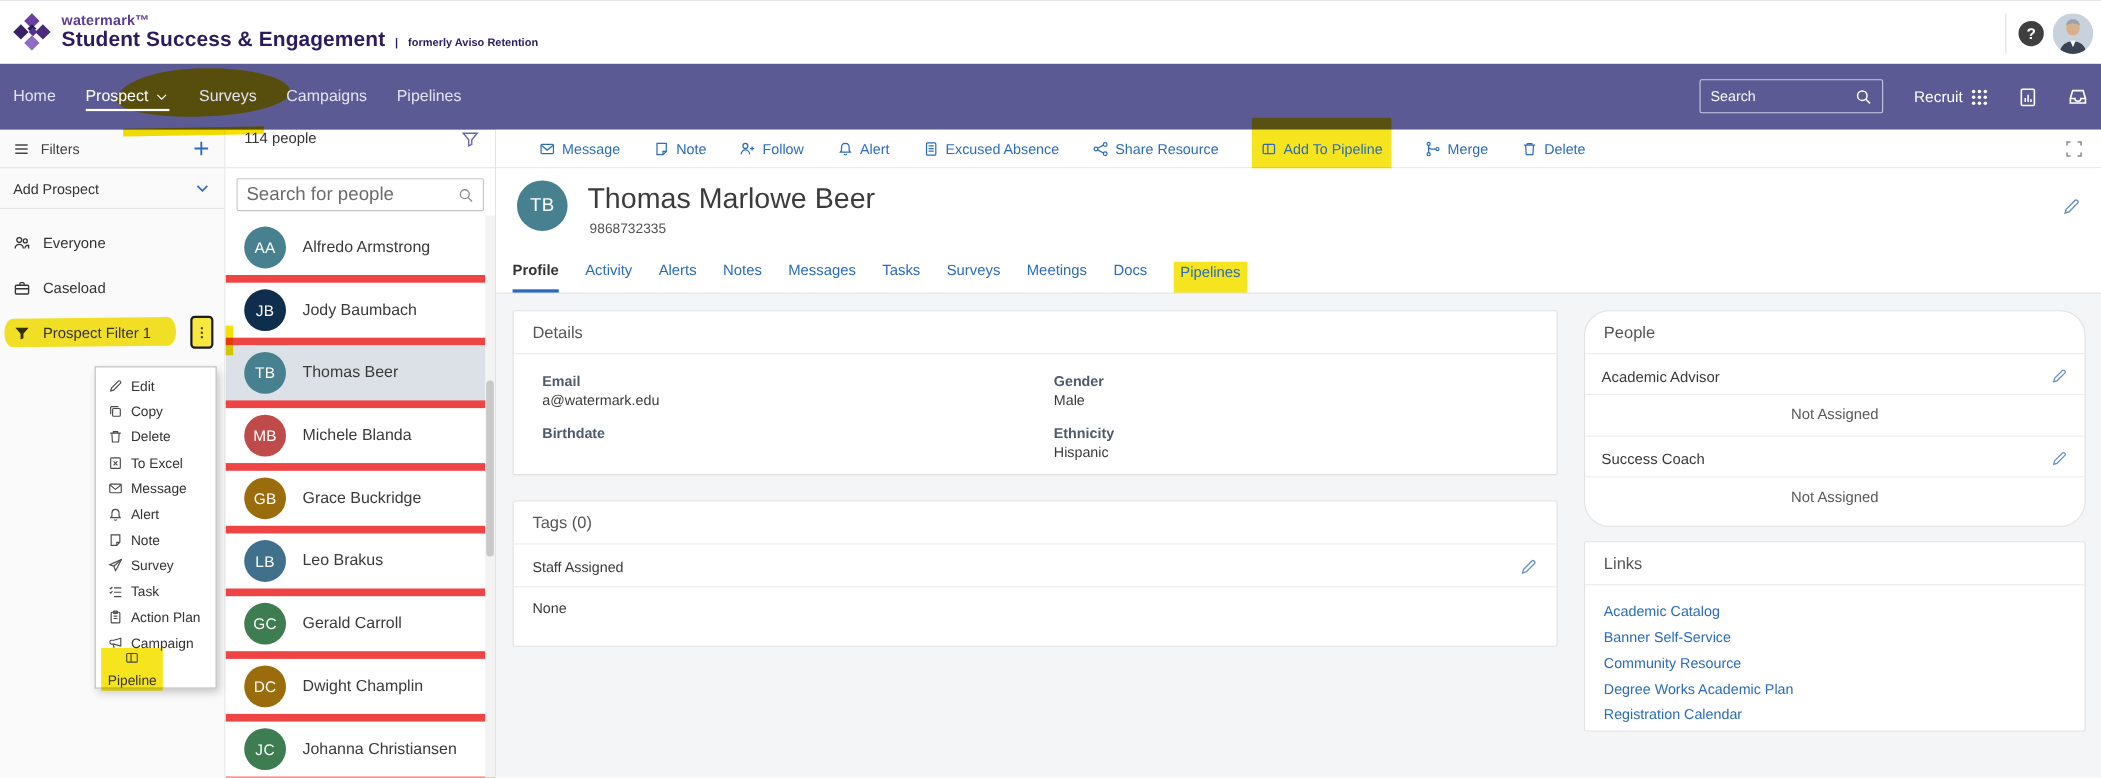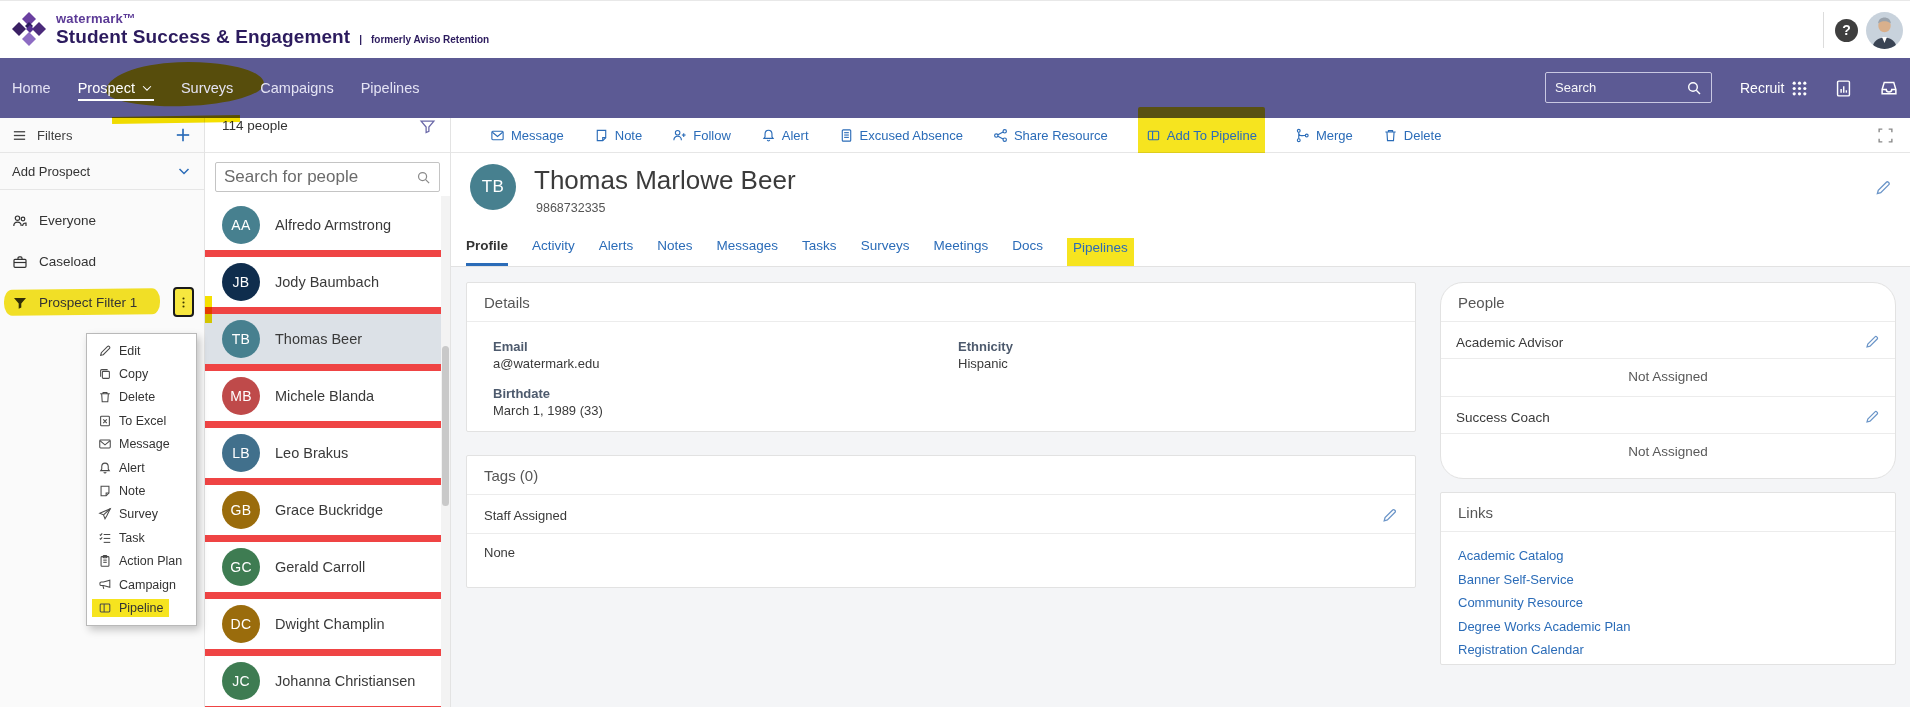--- a/index.html
+++ b/index.html
@@ -50,21 +50,21 @@
      mix-blend-mode:multiply; border-radius:8px/12px; transform:rotate(-.6deg);}
   .kebab-btn { position:absolute; right:10px; top:5px; width:21px; height:30px; border:2px solid #1a1a1a; border-radius:4px;
      background:rgba(245,224,0,.75); display:flex; align-items:center; justify-content:center; color:#4a4500;}
 
   
   #ctx-menu { position:absolute; left:86px; top:333px; width:111px; background:#fff; border:1px solid #b9b9b9;
      box-shadow:3px 4px 8px rgba(0,0,0,.22); z-index:40; padding:5px 0;}
   .menu-item { height:23.4px; display:flex; align-items:center; gap:7px; padding:0 0 0 11px; font-size:12.5px; color:#333;}
   .menu-item .mi-ic { color:#4a4a4a; display:flex; }
   .menu-item .hl-wrap { background:rgba(245,224,0,.88); mix-blend-mode:multiply; padding:2px 6px 2px 0; margin-left:-6px;
-     display:flex; align-items:center; gap:7px; padding-left:6px;}
+     display:flex; align-items:center; gap:7px; padding-left:6px;flex-direction:column;}
 
   
   #plist { position:absolute; left:205px; top:118px; width:246px; bottom:0; background:#fff; border-right:1px solid #e3e3e3; overflow:hidden;}
   #plist-head { height:35px; border-bottom:1px solid #e6e6e6; display:flex; padding:0 14px 0 17px; font-size:13.5px; color:#333;}
   #plist-search { margin:9px 10px 8px 10px; height:30px; border:1px solid #c4c4c4; border-radius:2px; display:flex; align-items:center; padding:0 8px; background:#fff;}
   #plist-search input { flex:1; border:none; outline:none; font-size:17px; color:#333; font-family:"Liberation Sans",sans-serif; width:150px;}
   #plist-search input::placeholder { color:#6b6b6b; opacity:1;}
   .prow { height:57px; display:flex; align-items:center; gap:15px; padding:0 0 0 17px; border-bottom:7px solid #ef4444; position:relative;}
   .prow.sel { background:#dce1e7; }
   .pava { width:38px; height:38px; border-radius:50%; color:#fff; font-size:14px; display:flex; align-items:center; justify-content:center; letter-spacing:.3px;}
@@ -384,26 +384,26 @@
         </div>
         <div class="prow sel">
           <div class="pava" style="background: rgb(71, 128, 143);">TB</div>
           <div class="pname">Thomas Beer</div>
         </div>
         <div class="prow">
           <div class="pava" style="background: rgb(191, 74, 74);">MB</div>
           <div class="pname">Michele Blanda</div>
         </div>
         <div class="prow">
+          <div class="pava" style="background: rgb(154, 108, 12);">GB</div>
+          <div class="pname">Grace Buckridge</div>
+        </div>
+        <div class="prow">
           <div class="pava" style="background: rgb(65, 112, 140);">LB</div>
           <div class="pname">Leo Brakus</div>
-        </div>
-        <div class="prow">
-          <div class="pava" style="background: rgb(154, 108, 12);">GB</div>
-          <div class="pname">Grace Buckridge</div>
         </div>
         <div class="prow">
           <div class="pava" style="background: rgb(62, 124, 82);">GC</div>
           <div class="pname">Gerald Carroll</div>
         </div>
         <div class="prow">
           <div class="pava" style="background: rgb(154, 108, 12);">DC</div>
           <div class="pname">Dwight Champlin</div>
         </div>
         <div class="prow">
@@ -521,24 +521,27 @@
     <div id="details-card" class="card">
       <div class="card-h">Details</div>
       <div id="details-body">
         <div id="details-col-l">
             <div class="fld">
               <div class="lab">Email</div>
               <div class="val">a@watermark.edu</div>
             </div>
             <div class="fld">
               <div class="lab">Birthdate</div>
-              <div class="val">March 1, 1989 (33)</div>
             </div>
           </div>
         <div id="details-col-r">
+            <div class="fld">
+              <div class="lab">Gender</div>
+              <div class="val">Male</div>
+            </div>
             <div class="fld">
               <div class="lab">Ethnicity</div>
               <div class="val">Hispanic</div>
             </div>
           </div>
       </div>
     </div>
 
     <div id="tags-card" class="card">
       <div class="card-h">Tags (0)</div>

